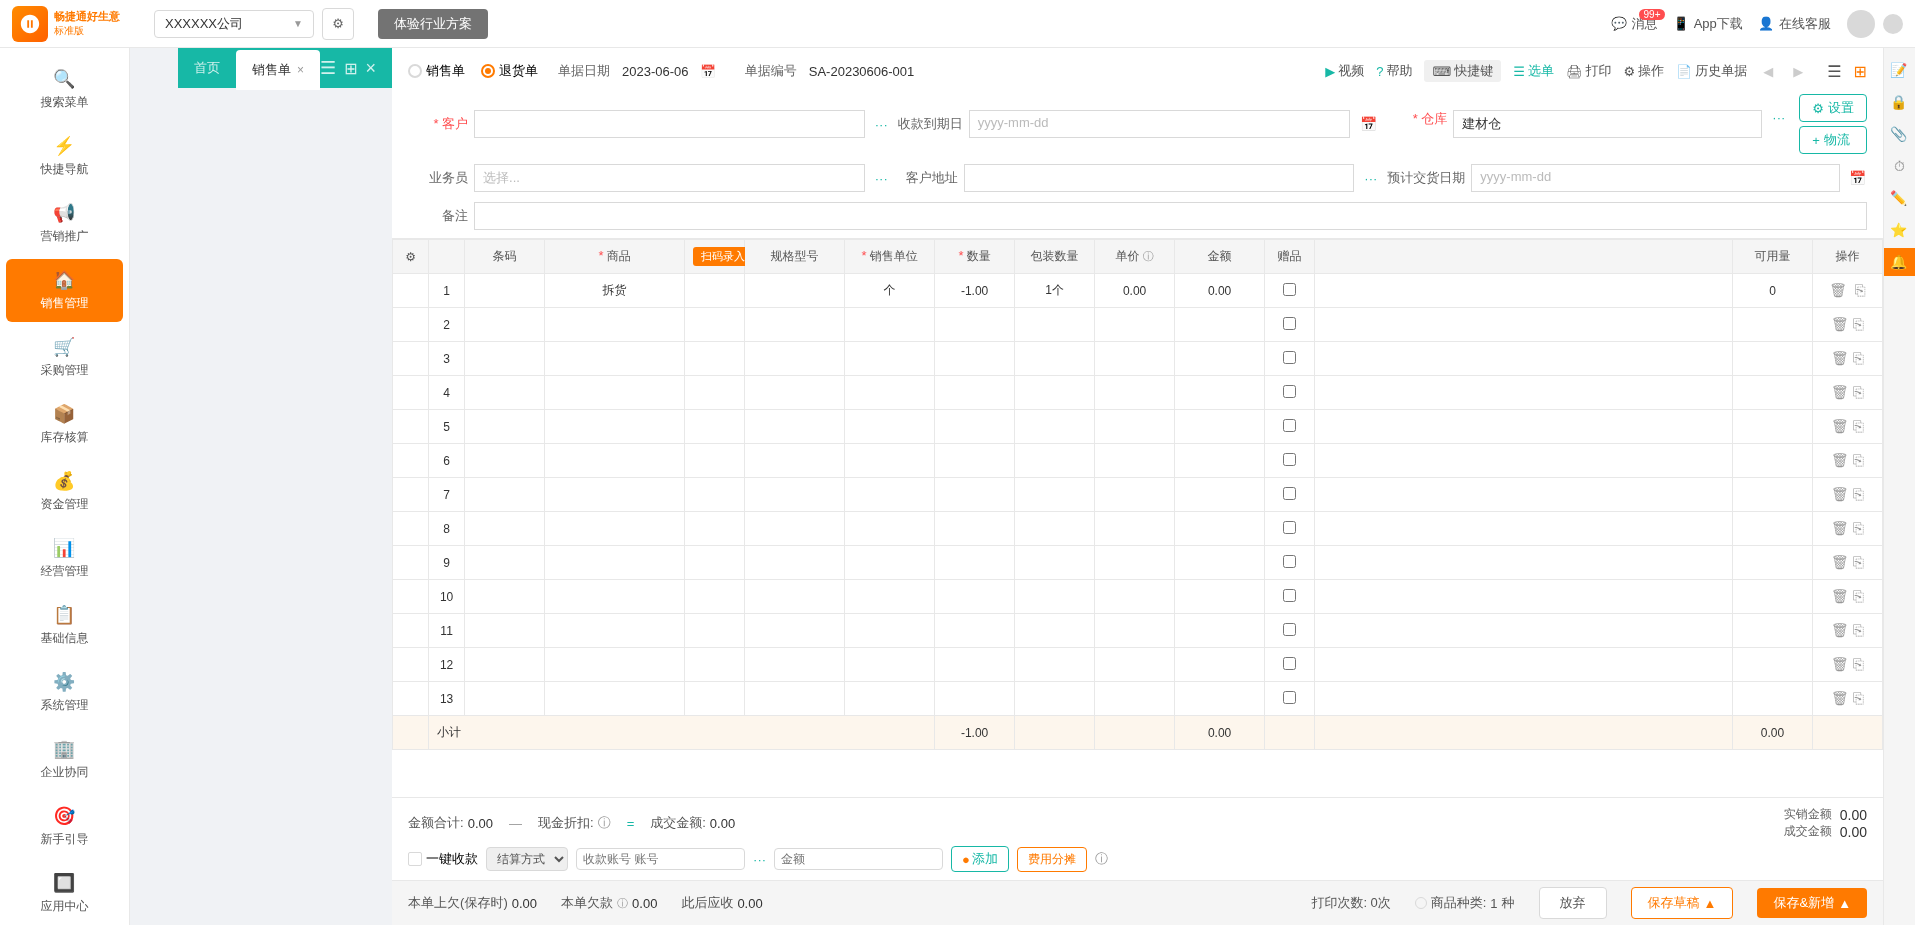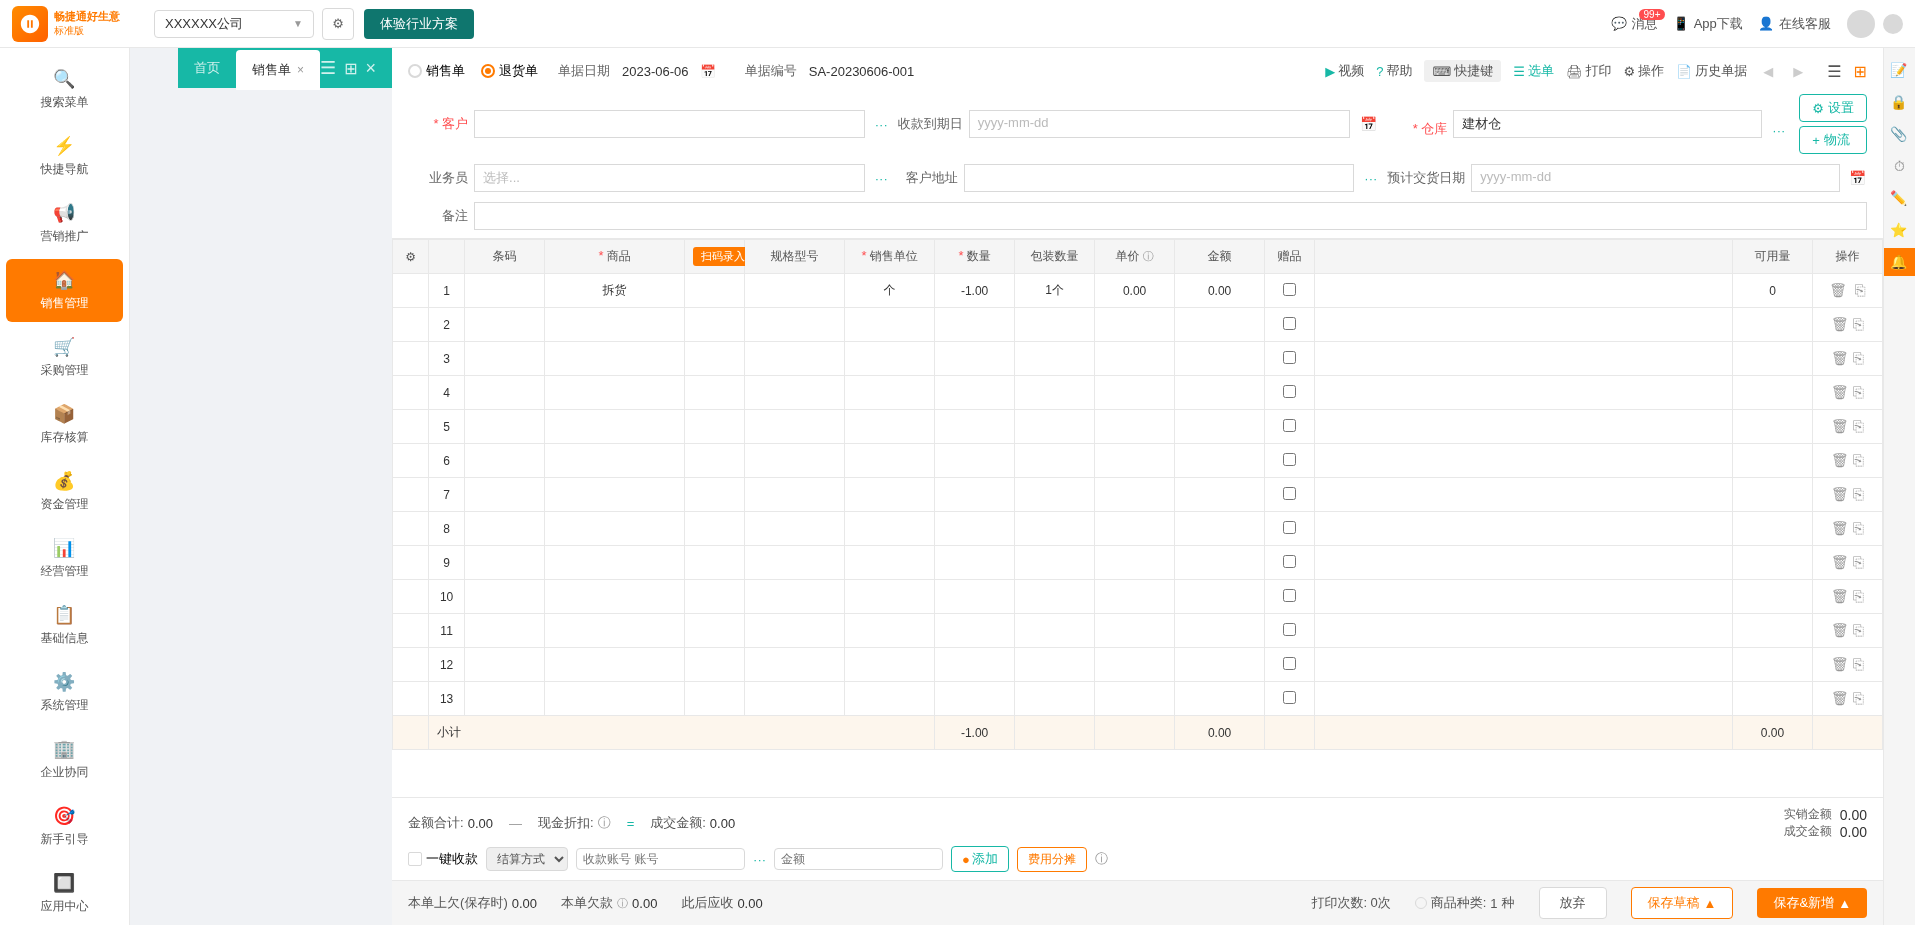--- a/index.html
+++ b/index.html
@@ -7,21 +7,21 @@
 
     
     .top-bar { height: 48px; background: #fff; display: flex; align-items: center; padding: 0 12px; border-bottom: 1px solid #e8e8e8; position: relative; }
     .top-bar-logo { display: flex; align-items: center; gap: 6px; min-width: 130px; }
     .logo-icon { width: 36px; height: 36px; background: linear-gradient(135deg, #ff8c00, #ff6000); border-radius: 6px; display: flex; align-items: center; justify-content: center; }
     .logo-icon svg { width: 22px; height: 22px; fill: white; }
     .company-selector { display: flex; align-items: center; gap: 4px; border: 1px solid #d9d9d9; border-radius: 4px; padding: 4px 10px; cursor: pointer; min-width: 160px; margin-left: 12px; }
     .company-name { font-size: 13px; color: #333; flex: 1; }
     .chevron-down { color: #999; font-size: 10px; }
     .gear-btn { width: 32px; height: 32px; border: 1px solid #d9d9d9; border-radius: 4px; display: flex; align-items: center; justify-content: center; cursor: pointer; margin-left: 8px; color: #666; }
-    .try-btn { background: #0f766e; color: white; border: none; border-radius: 4px; padding: 6px 16px; cursor: pointer; font-size: 13px; margin-left: 10px; }
+    .try-btn { background: #737373; color: white; border: none; border-radius: 4px; padding: 6px 16px; cursor: pointer; font-size: 13px; margin-left: 24px; }
     .top-bar-right { display: flex; align-items: center; gap: 16px; margin-left: auto; }
     .top-bar-action { display: flex; align-items: center; gap: 4px; cursor: pointer; color: #555; font-size: 12px; position: relative; }
     .badge { background: #ff4d4f; color: white; border-radius: 10px; padding: 0 5px; font-size: 10px; position: absolute; top: -6px; right: -8px; min-width: 18px; text-align: center; }
     .avatar { width: 28px; height: 28px; background: #d9d9d9; border-radius: 50%; }
 
     
     .main-layout { display: flex; height: calc(925px - 48px); }
 
     
     .sidebar { width: 130px; background: #fff; border-right: 1px solid #e8e8e8; display: flex; flex-direction: column; padding: 8px 0; overflow-y: auto; }
@@ -304,21 +304,21 @@
             <span class="field-label" style="color:#ff4d4f;white-space:nowrap;">* 客户</span>
             <div class="field-input" style="flex:1;background:#fff;"></div>
             <span class="field-dots">···</span>
           </div>
           <div class="form-col">
             <span class="field-label">收款到期日</span>
             <div class="field-input placeholder" style="flex:1;">yyyy-mm-dd</div>
             <span class="field-calendar">📅</span>
           </div>
           <div class="form-col" style="justify-content:space-between;">
-            <div style="display:flex;align-items:flex-end;gap:6px;flex:1;">
+            <div style="display:flex;align-items:flex-start;gap:6px;flex:1;">
               <span class="field-label" style="color:#ff4d4f;">* 仓库</span>
               <div class="field-input" style="flex:1;">建材仓</div>
               <span class="field-dots">···</span>
             </div>
             <div style="display:flex;flex-direction:column;gap:4px;margin-left:8px;">
               <button class="settings-btn">
                 <span>⚙</span>
                 <span>设置</span>
               </button>
               <button class="flow-btn">

